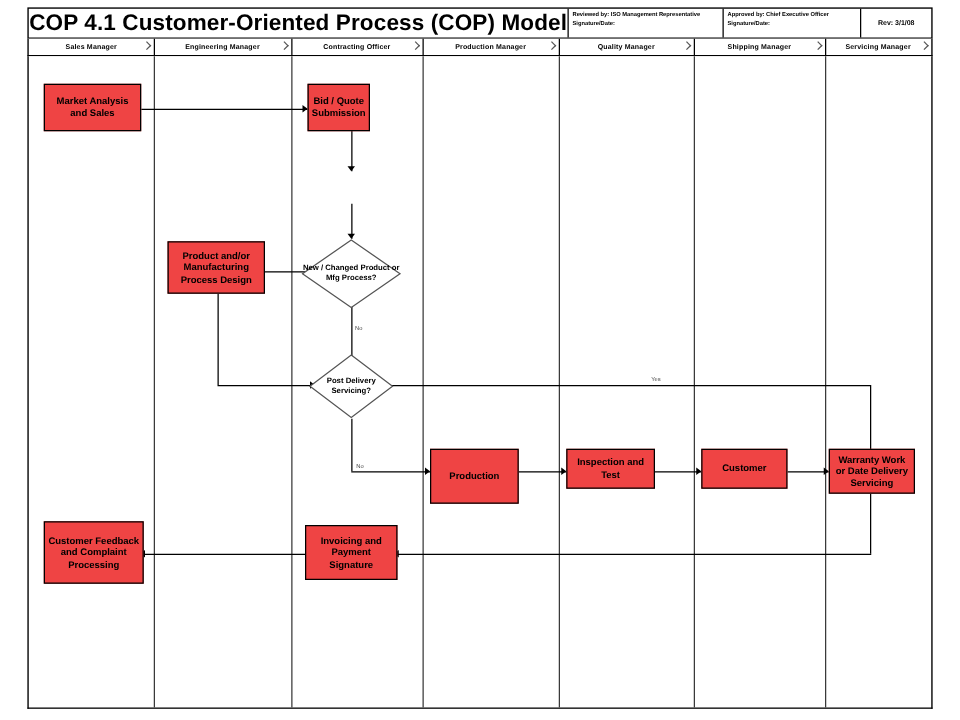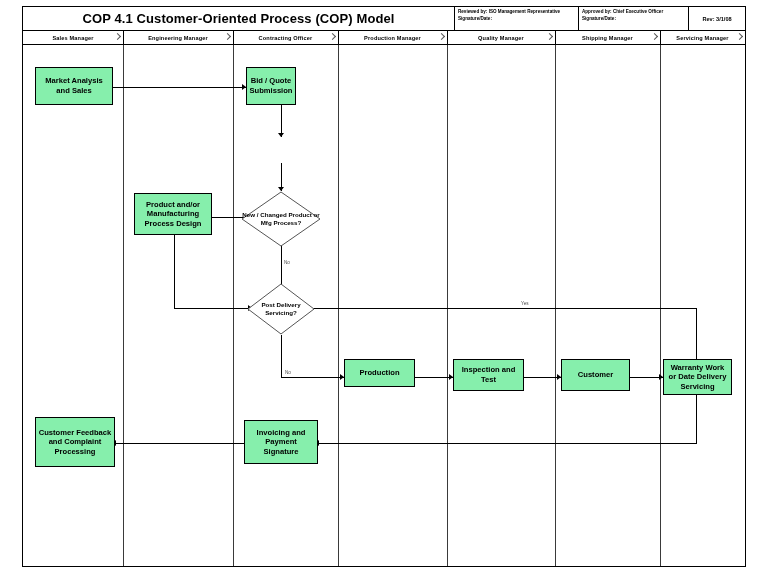--- a/index.html
+++ b/index.html
@@ -11,21 +11,21 @@
   
   .frame{position:absolute;left:22px;top:6px;width:724px;height:561px;
          border:1px solid #000;box-sizing:border-box;background:#fff;}
 
   
   .titleblock{position:absolute;left:22px;top:6px;width:724px;height:25px;
               box-sizing:border-box;border:1px solid #000;background:#fff;}
   .title-main{position:absolute;left:0;top:0;width:432px;height:100%;
               box-sizing:border-box;border-right:1px solid #000;
               display:flex;align-items:center;justify-content:center;}
-  .title-main span{font-size:13px;font-weight:bold;letter-spacing:.1px;}
+  .title-main span{font-size:18px;font-weight:bold;letter-spacing:.1px;}
 
   .tb-cell{position:absolute;top:0;height:100%;box-sizing:border-box;
            border-right:1px solid #000;padding:2px 3px 0 3px;overflow:hidden;}
   .tb-rev{position:absolute;top:0;height:100%;box-sizing:border-box;
           display:flex;align-items:center;justify-content:center;}
   .tb-line{font-size:4.6px;line-height:6.5px;font-weight:bold;white-space:nowrap;}
   .tb-rev span{font-size:5.6px;font-weight:bold;}
 
   
   .lanehead{position:absolute;left:22px;top:31px;width:724px;height:14px;
@@ -38,21 +38,21 @@
   .lh-tick:before{content:"";position:absolute;left:0;top:0;width:4px;height:4px;
                   border-top:.6px solid #555;border-right:.6px solid #555;
                   transform:rotate(45deg);}
 
   
   .lanebody{position:absolute;left:22px;top:45px;width:724px;height:522px;
             box-sizing:border-box;border:1px solid #000;border-top:none;background:#fff;}
   .lane-sep{position:absolute;top:0;bottom:0;width:0;border-left:1.2px solid #3a3a3a;}
 
   
-  .pbox{position:absolute;background:#86efac;border:1.4px solid #000;
+  .pbox{position:absolute;background:#ef4444;border:1.4px solid #000;
         box-sizing:border-box;display:flex;align-items:center;justify-content:center;
         text-align:center;}
   .pbox span{font-size:7.6px;font-weight:bold;line-height:9.6px;display:block;padding:0 2px;}
 
   
   .diamond{position:absolute;}
   .diamond svg{position:absolute;left:0;top:0;}
   .dlabel{position:absolute;left:0;top:0;width:100%;height:100%;
           display:flex;align-items:center;justify-content:center;text-align:center;}
   .dlabel span{font-size:6.2px;font-weight:bold;line-height:8px;display:block;}
@@ -195,21 +195,21 @@
 
     <div class="pbox" style="left:223px;top:22px;width:50px;height:38px;">
       <span>Bid / Quote Submission</span>
     </div>
 
 
     <div class="pbox" style="left:111px;top:148px;width:78px;height:42px;">
       <span>Product and/or Manufacturing Process Design</span>
     </div>
 
-    <div class="pbox" style="left:321px;top:314px;width:71px;height:28px;">
+    <div class="pbox" style="left:321px;top:314px;width:71px;height:44px;">
       <span>Production</span>
     </div>
 
     <div class="pbox" style="left:430px;top:314px;width:71px;height:32px;">
       <span>Inspection and Test</span>
     </div>
 
     <div class="pbox" style="left:538px;top:314px;width:69px;height:32px;">
       <span>Customer</span>
     </div>

